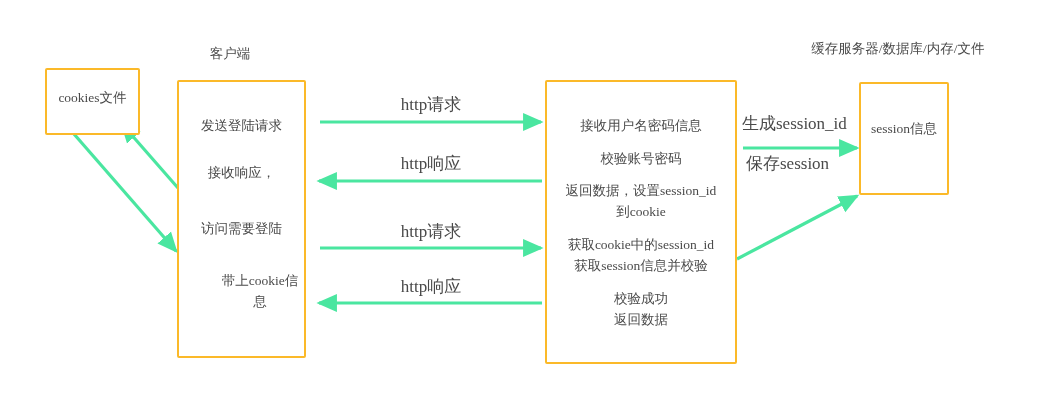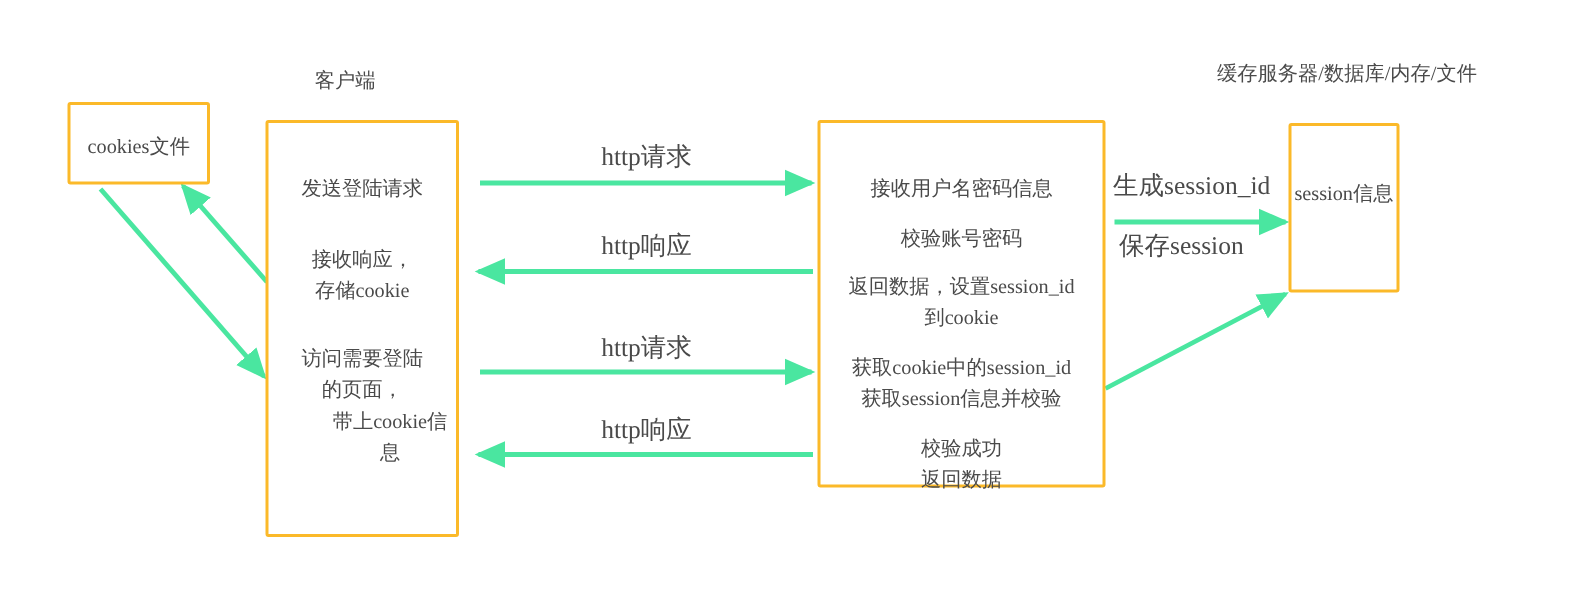--- a/index.html
+++ b/index.html
@@ -85,52 +85,50 @@
 
     <line x1="743" y1="148" x2="857" y2="148" stroke="#4ae6a0" stroke-width="3.2" marker-end="url(#ah)"></line>
 
     <line x1="737" y1="259" x2="857" y2="196" stroke="#4ae6a0" stroke-width="3.2" marker-end="url(#ah)"></line>
   </svg>
 
   <div class="header-label" style="left:230px; top:45px;">客户端</div>
 
   <div class="header-label" style="left:898px; top:40px;">缓存服务器/数据库/内存/文件</div>
 
-  <div class="box" style="left:45px; top:68px; width:95px; height:55px;">
+  <div class="box" style="left:45px; top:68px; width:95px; height:67px;">
     <div class="box-text-block" style="top:17px;">cookies文件</div>
   </div>
 
   <div class="box" style="left:177px; top:80px; width:129px; height:278px;">
     <div class="box-text-block" style="top:33px;">发送登陆请求</div>
 
     <div class="box-text-block" style="top:80px;">接收响应，</div>
-    <div class="box-text-block" style="top:101px;">存储cookie</div>
 
-    <div class="box-text-block" style="top:146px;">访问需要登陆</div>
-    <div class="box-text-block" style="top:167px;">的页面，</div>
+    <div class="box-text-block" style="top:136px;">访问需要登陆</div>
     <div class="box-text-block" style="top:188px;padding-left:37px;">带上cookie信息</div>
 
   </div>
 
-  <div class="box" style="left:545px; top:80px; width:192px; height:245px;">
+  <div class="box" style="left:545px; top:80px; width:192px; height:284px;">
     <div class="box-text-block" style="top:33px;">接收用户名密码信息</div>
 
     <div class="box-text-block" style="top:66px;">校验账号密码</div>
 
     <div class="box-text-block" style="top:98px;">返回数据，设置session_id</div>
     <div class="box-text-block" style="top:119px;">到cookie</div>
 
     <div class="box-text-block" style="top:152px;">获取cookie中的session_id</div>
     <div class="box-text-block" style="top:173px;">获取session信息并校验</div>
 
     <div class="box-text-block" style="top:206px;">校验成功</div>
     <div class="box-text-block" style="top:227px;">返回数据</div>
   </div>
 
-  <div class="box" style="left:859px; top:82px; width:74px; height:113px;">
+  <div class="box" style="left:859px; top:82px; width:90px; height:113px;">
     <div class="box-text-block" style="top:34px;">session信息</div>
   </div>
 
   <div class="arrow-label" style="left:431px; top:96px;">http请求</div>
 
   <div class="arrow-label" style="left:431px; top:155px;">http响应</div>
 
   <div class="arrow-label" style="left:431px; top:223px;">http请求</div>
 
   <div class="arrow-label" style="left:431px; top:278px;">http响应</div>

